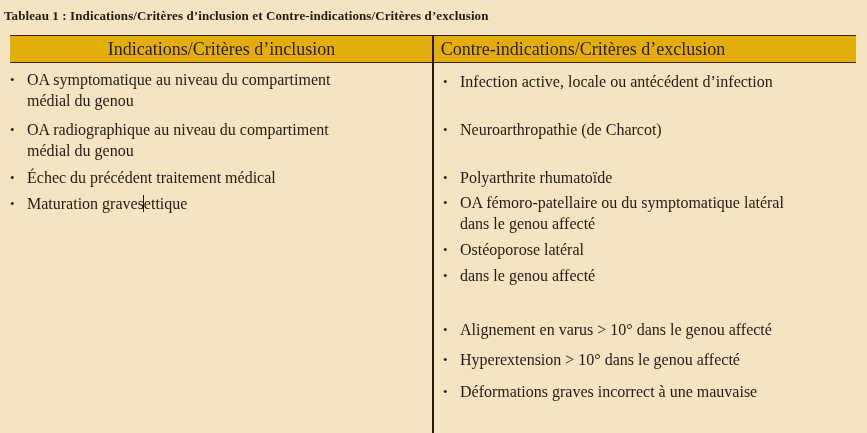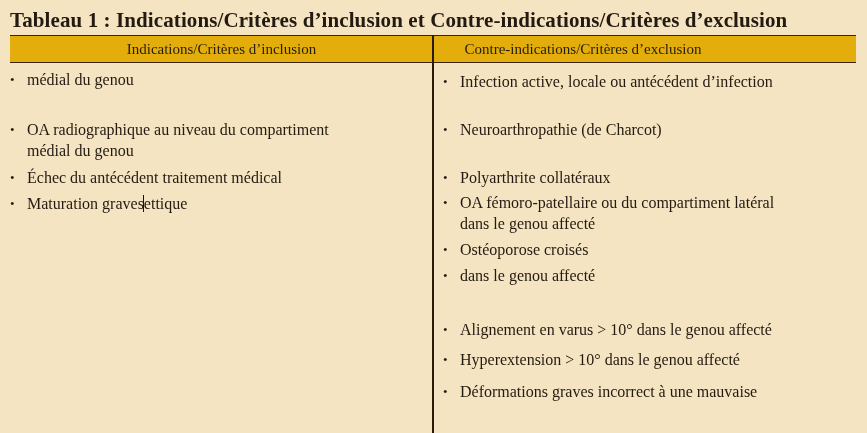--- a/index.html
+++ b/index.html
@@ -4,35 +4,35 @@
 <style>
   html, body { margin:0; padding:0; }
   body {
     width:867px; height:433px; overflow:hidden;
     background:#F4E4C1;
     font-family:"Liberation Serif","DejaVu Serif",serif;
     color:#231a12;
     position:relative;
   }
   .title {
-    position:absolute; left:10px; top:8px;
-    font-size:21px; font-weight:bold; letter-spacing:0.1px;
+    position:absolute; left:4px; top:8px;
+    font-size:13px; font-weight:bold; letter-spacing:0.1px;
     white-space:nowrap;
   }
   .header-band {
     position:absolute; left:10px; top:35px; width:846px; height:28px;
     background:#E3AE0B;
     border-top:1.5px solid #3a240e;
     border-bottom:1.5px solid #3a240e;
     box-sizing:border-box;
   }
   .header-band .hcell {
     position:absolute; top:0; height:100%;
     display:flex; align-items:center; justify-content:center;
-    font-size:15px; color:#2a1c0c; white-space:nowrap;
+    font-size:18px; color:#2a1c0c; white-space:nowrap;
   }
   .hcell.left { left:0; width:423px; }
   .hcell.right { left:402px; width:342px; }
   .divider {
     position:absolute; left:432px; top:35px; width:2px; height:398px;
     background:#2a1a0a;
   }
   .col {
     position:absolute; top:63px; list-style:none; margin:0; padding:0;
   }
@@ -58,58 +58,59 @@
 <div class="header-band">
   <div class="hcell left">Indications/Critères d’inclusion</div>
   <div class="hcell right">Contre-indications/Critères d’exclusion</div>
 </div>
 
 <div class="divider"></div>
 
 <div class="col left">
   <div class="item" style="top:6px">
     <span class="bullet">•</span>
+    <div>OA symptomatique au niveau du compartiment</div>
     <div>médial du genou</div>
   </div>
   <div class="item" style="top:56px">
     <span class="bullet">•</span>
     <div>OA radiographique au niveau du compartiment</div>
     <div>médial du genou</div>
   </div>
   <div class="item" style="top:104px">
     <span class="bullet">•</span>
-    <div>Échec du antécédent traitement médical</div>
+    <div>Échec du précédent traitement médical</div>
   </div>
   <div class="item" style="top:130px">
     <span class="bullet">•</span>
     <div><span>Maturation graves</span><span class="caret"></span><span>ettique</span></div>
   </div>
 </div>
 
 <div class="col right">
   <div class="item" style="top:8px">
     <span class="bullet">•</span>
     <div>Infection active, locale ou antécédent d’infection</div>
   </div>
   <div class="item" style="top:56px">
     <span class="bullet">•</span>
     <div>Neuroarthropathie (de Charcot)</div>
   </div>
   <div class="item" style="top:104px">
     <span class="bullet">•</span>
-    <div>Polyarthrite collatéraux</div>
+    <div>Polyarthrite rhumatoïde</div>
   </div>
   <div class="item" style="top:129px">
     <span class="bullet">•</span>
-    <div>OA fémoro-patellaire ou du compartiment latéral</div>
+    <div>OA fémoro-patellaire ou du symptomatique latéral</div>
     <div>dans le genou affecté</div>
   </div>
   <div class="item" style="top:176px">
     <span class="bullet">•</span>
-    <div>Ostéoporose croisés</div>
+    <div>Ostéoporose latéral</div>
   </div>
   <div class="item" style="top:202px">
     <span class="bullet">•</span>
     <div>dans le genou affecté</div>
   </div>
   <div class="item" style="top:256px">
     <span class="bullet">•</span>
     <div>Alignement en varus &gt; 10° dans le genou affecté</div>
   </div>
   <div class="item" style="top:286px">

